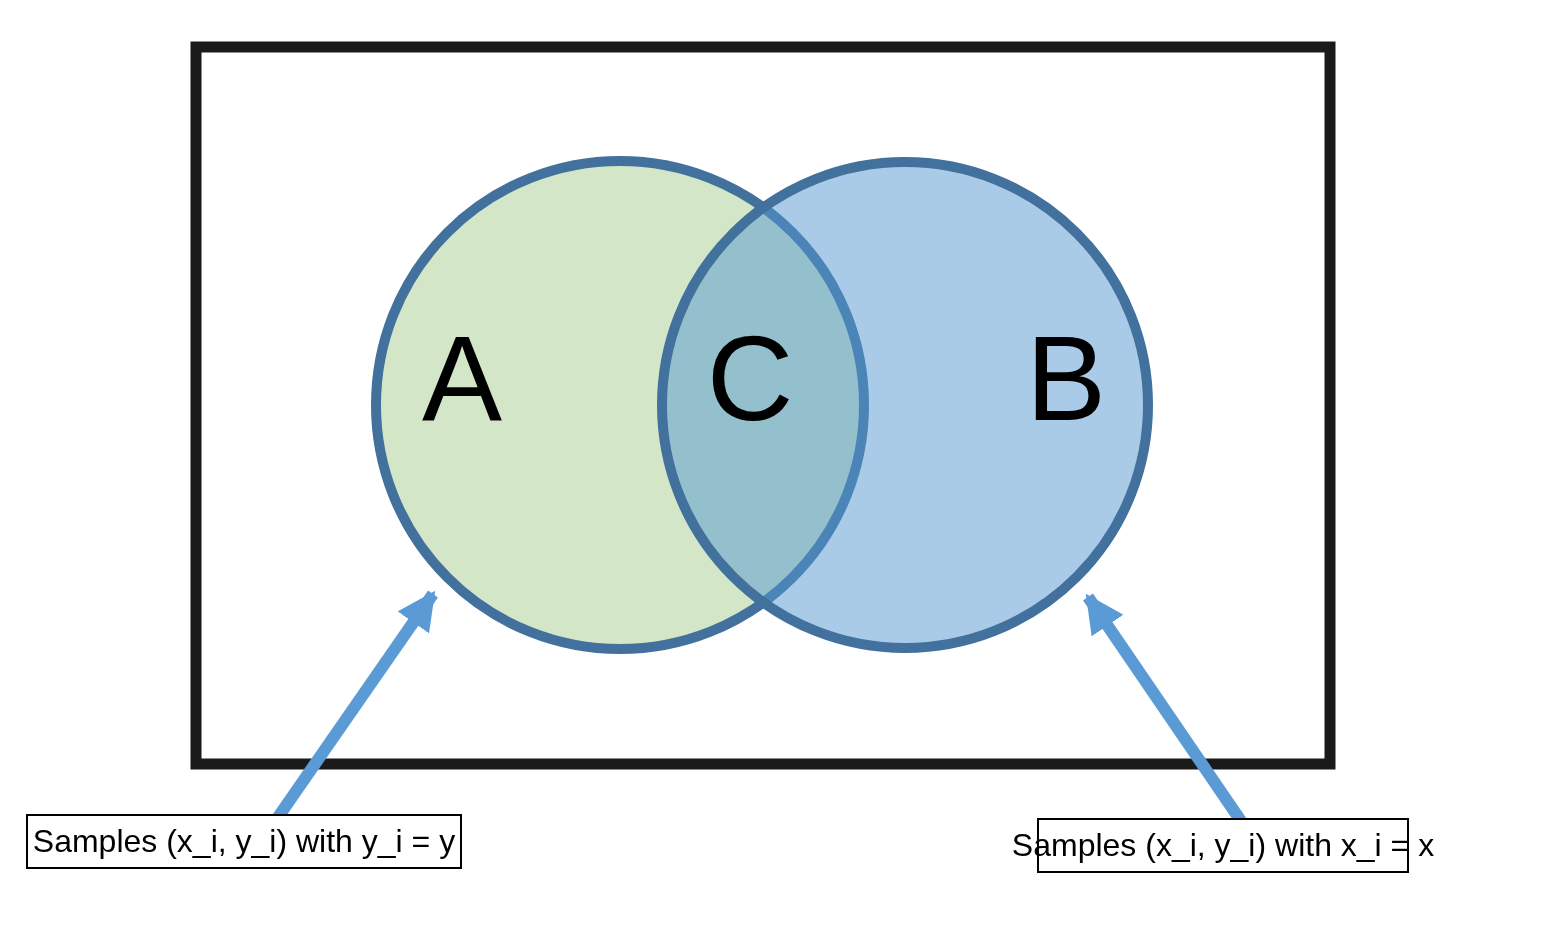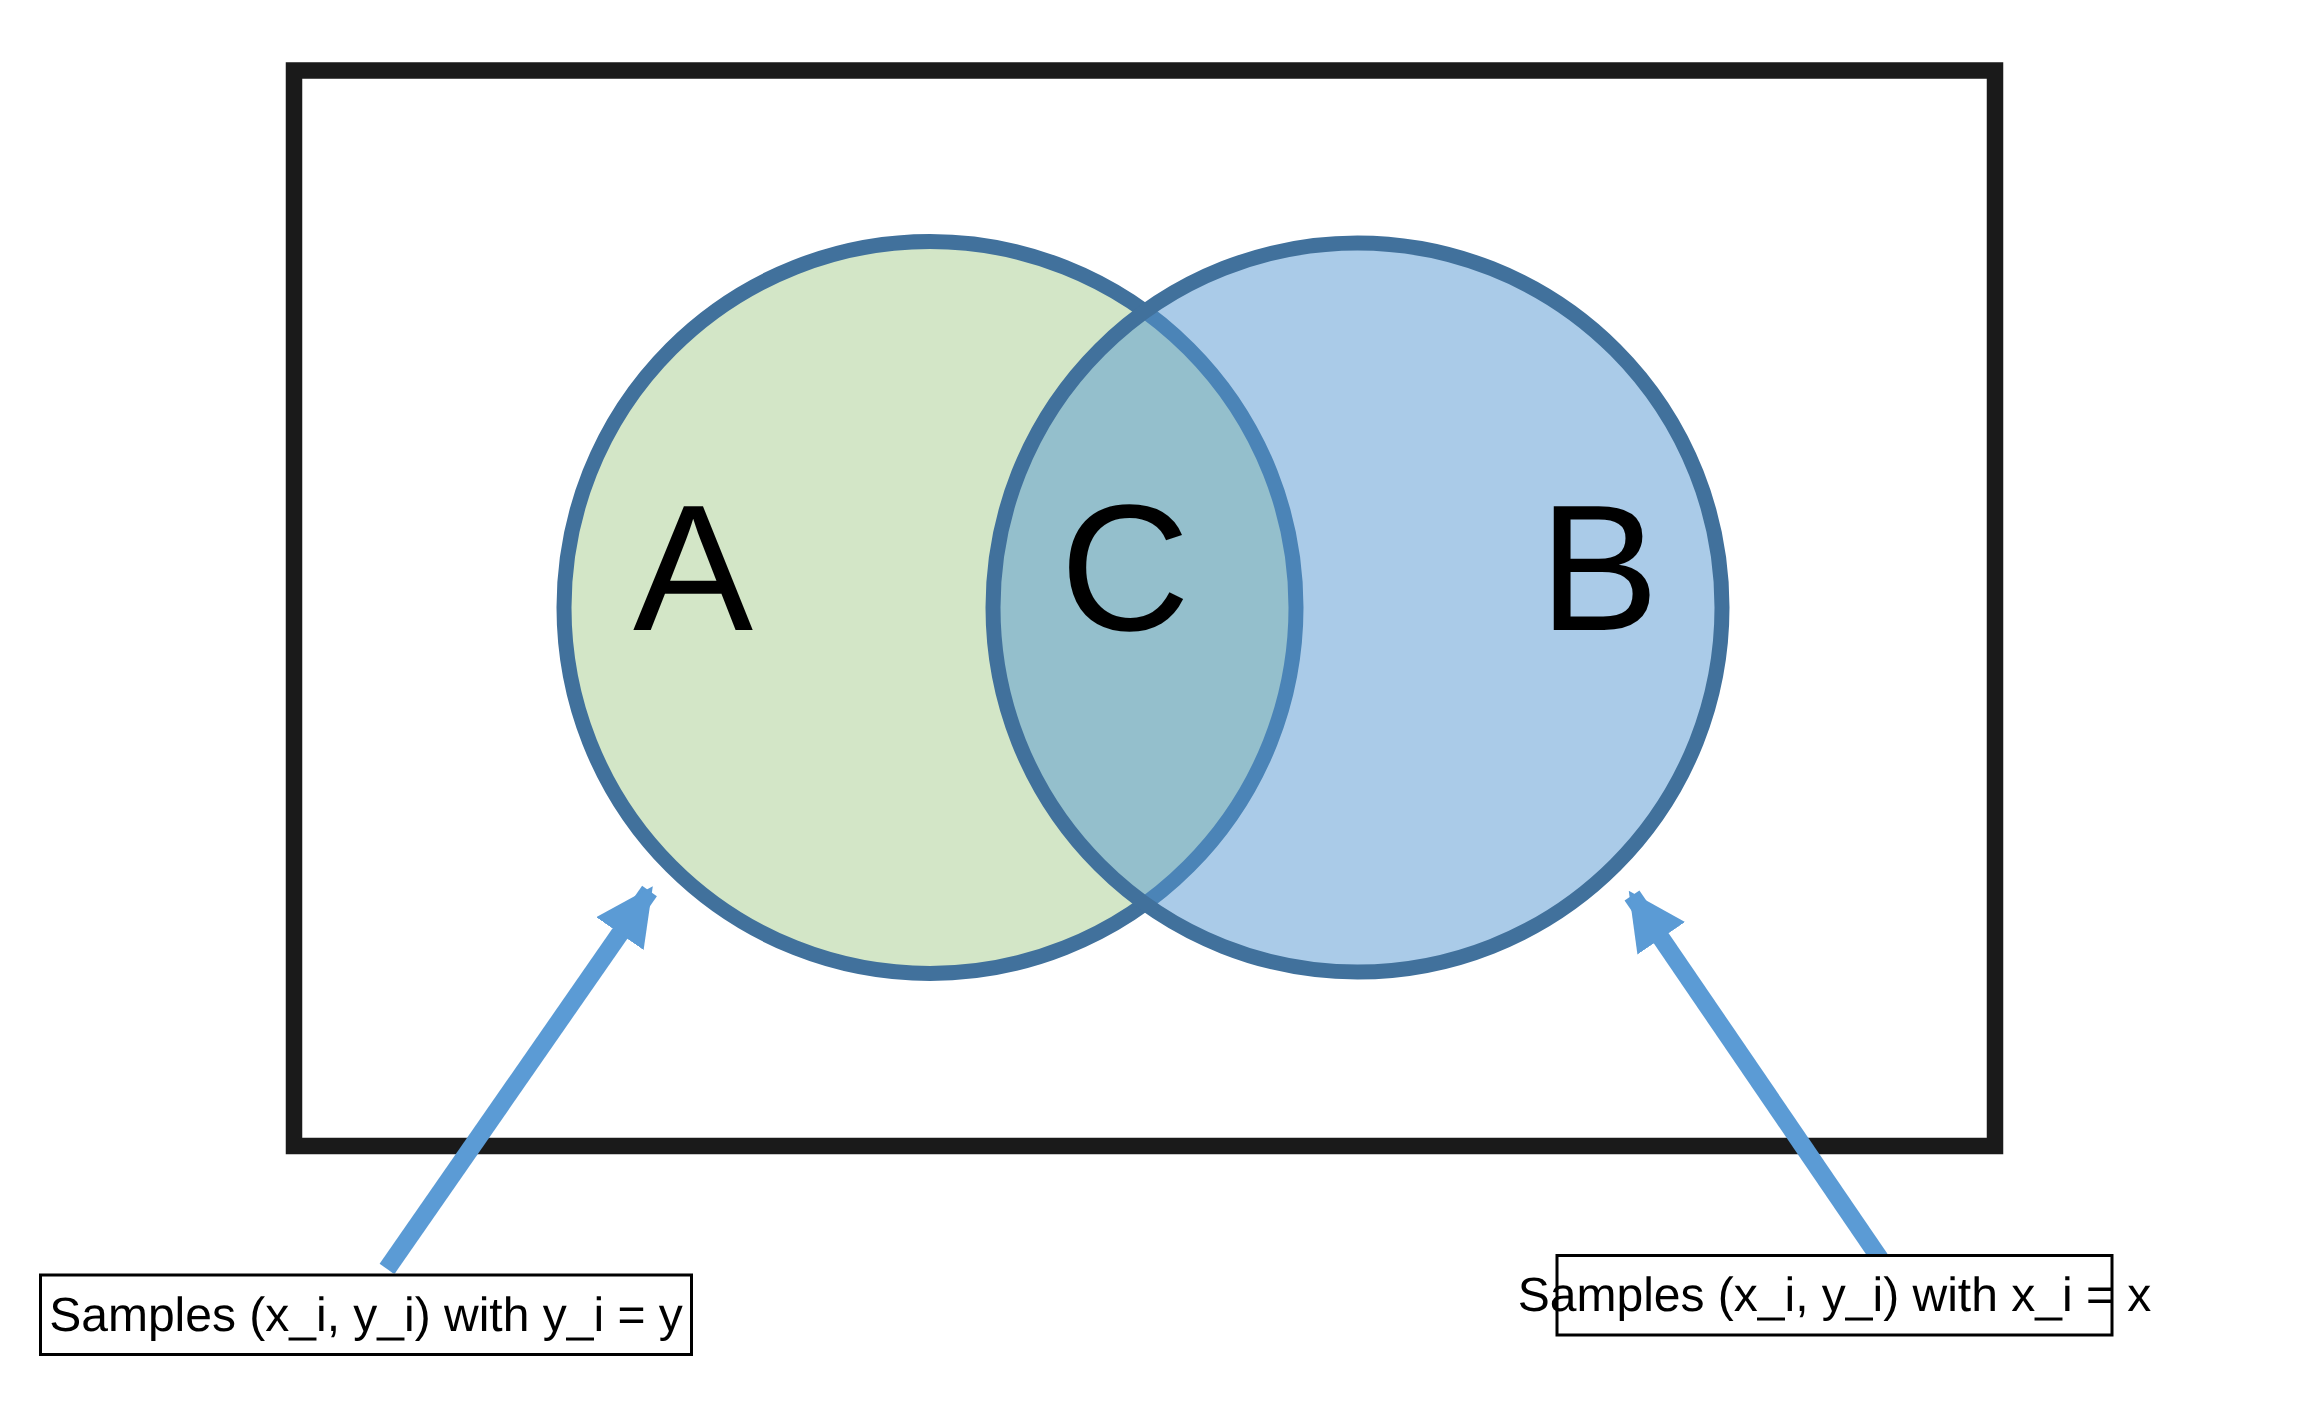--- a/index.html
+++ b/index.html
@@ -30,22 +30,22 @@
     box-sizing: border-box;
     border: 2px solid #000000;
     background: #ffffff;
     display: flex;
     align-items: center;
     justify-content: center;
     font-size: 32px;
     color: #000000;
     white-space: nowrap;
   }
-  .callout-left  { left: 26px;   top: 849px; width: 436px; height: 55px; }
-  .callout-right { left: 1037px; top: 836px; width: 372px; height: 55px; }
+  .callout-left  { left: 26px;   top: 814px; width: 436px; height: 55px; }
+  .callout-right { left: 1037px; top: 818px; width: 372px; height: 55px; }
 </style>
 </head>
 <body>
 
 <div class="stage">
 
   <svg width="1542" height="948" viewBox="0 0 1542 948">
 
     <defs>
       <marker id="arrowhead" viewBox="0 0 10 10" refX="9" refY="5" markerWidth="3.2" markerHeight="3.2" orient="auto-start-reverse">

